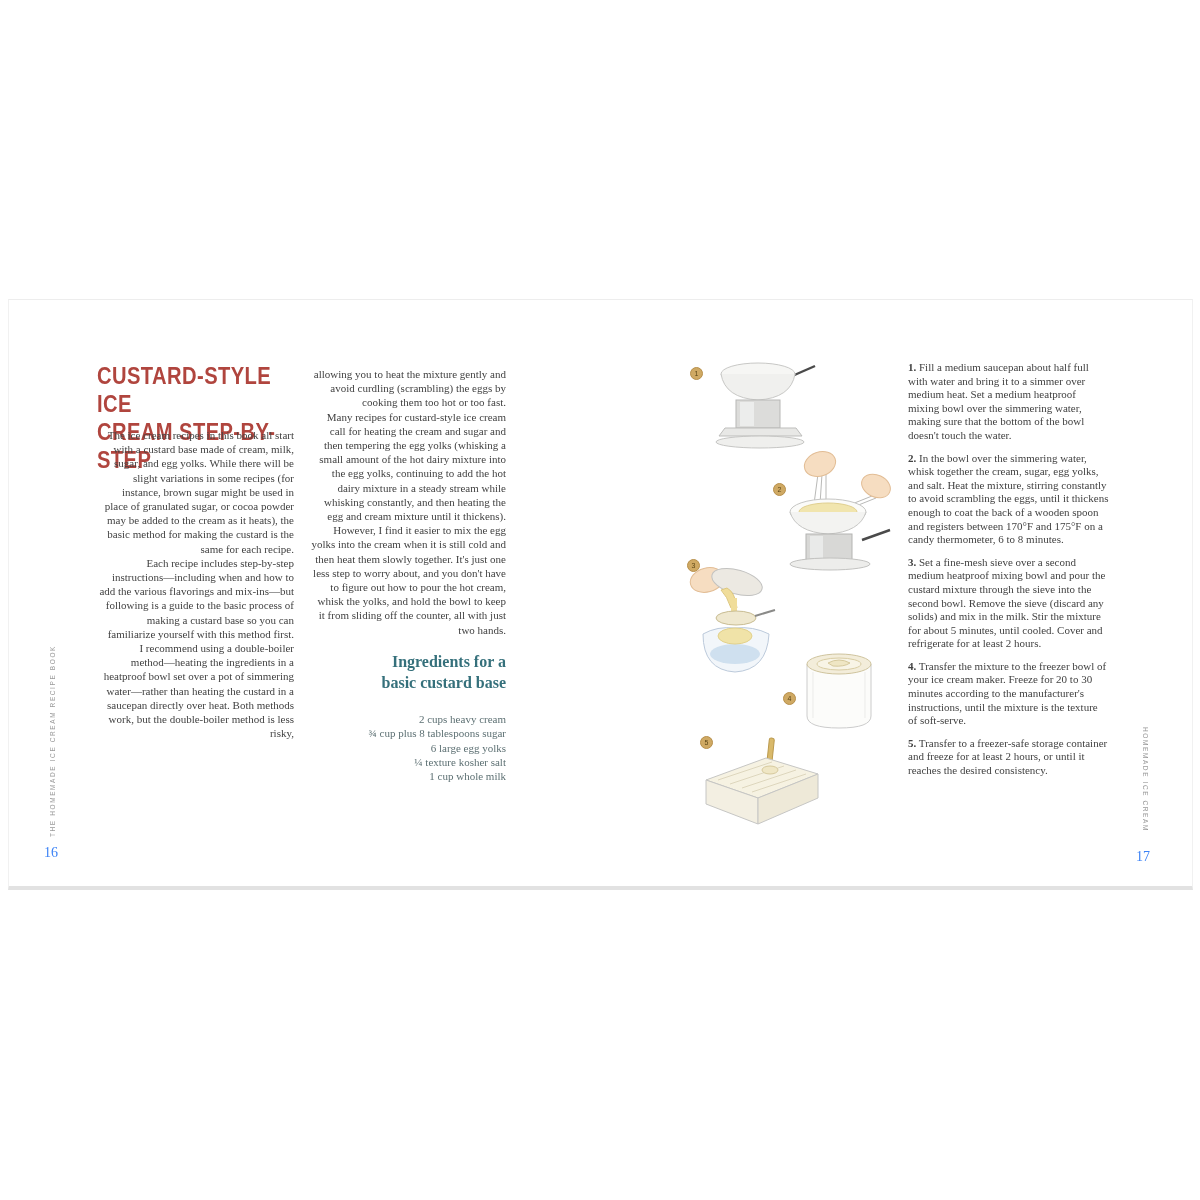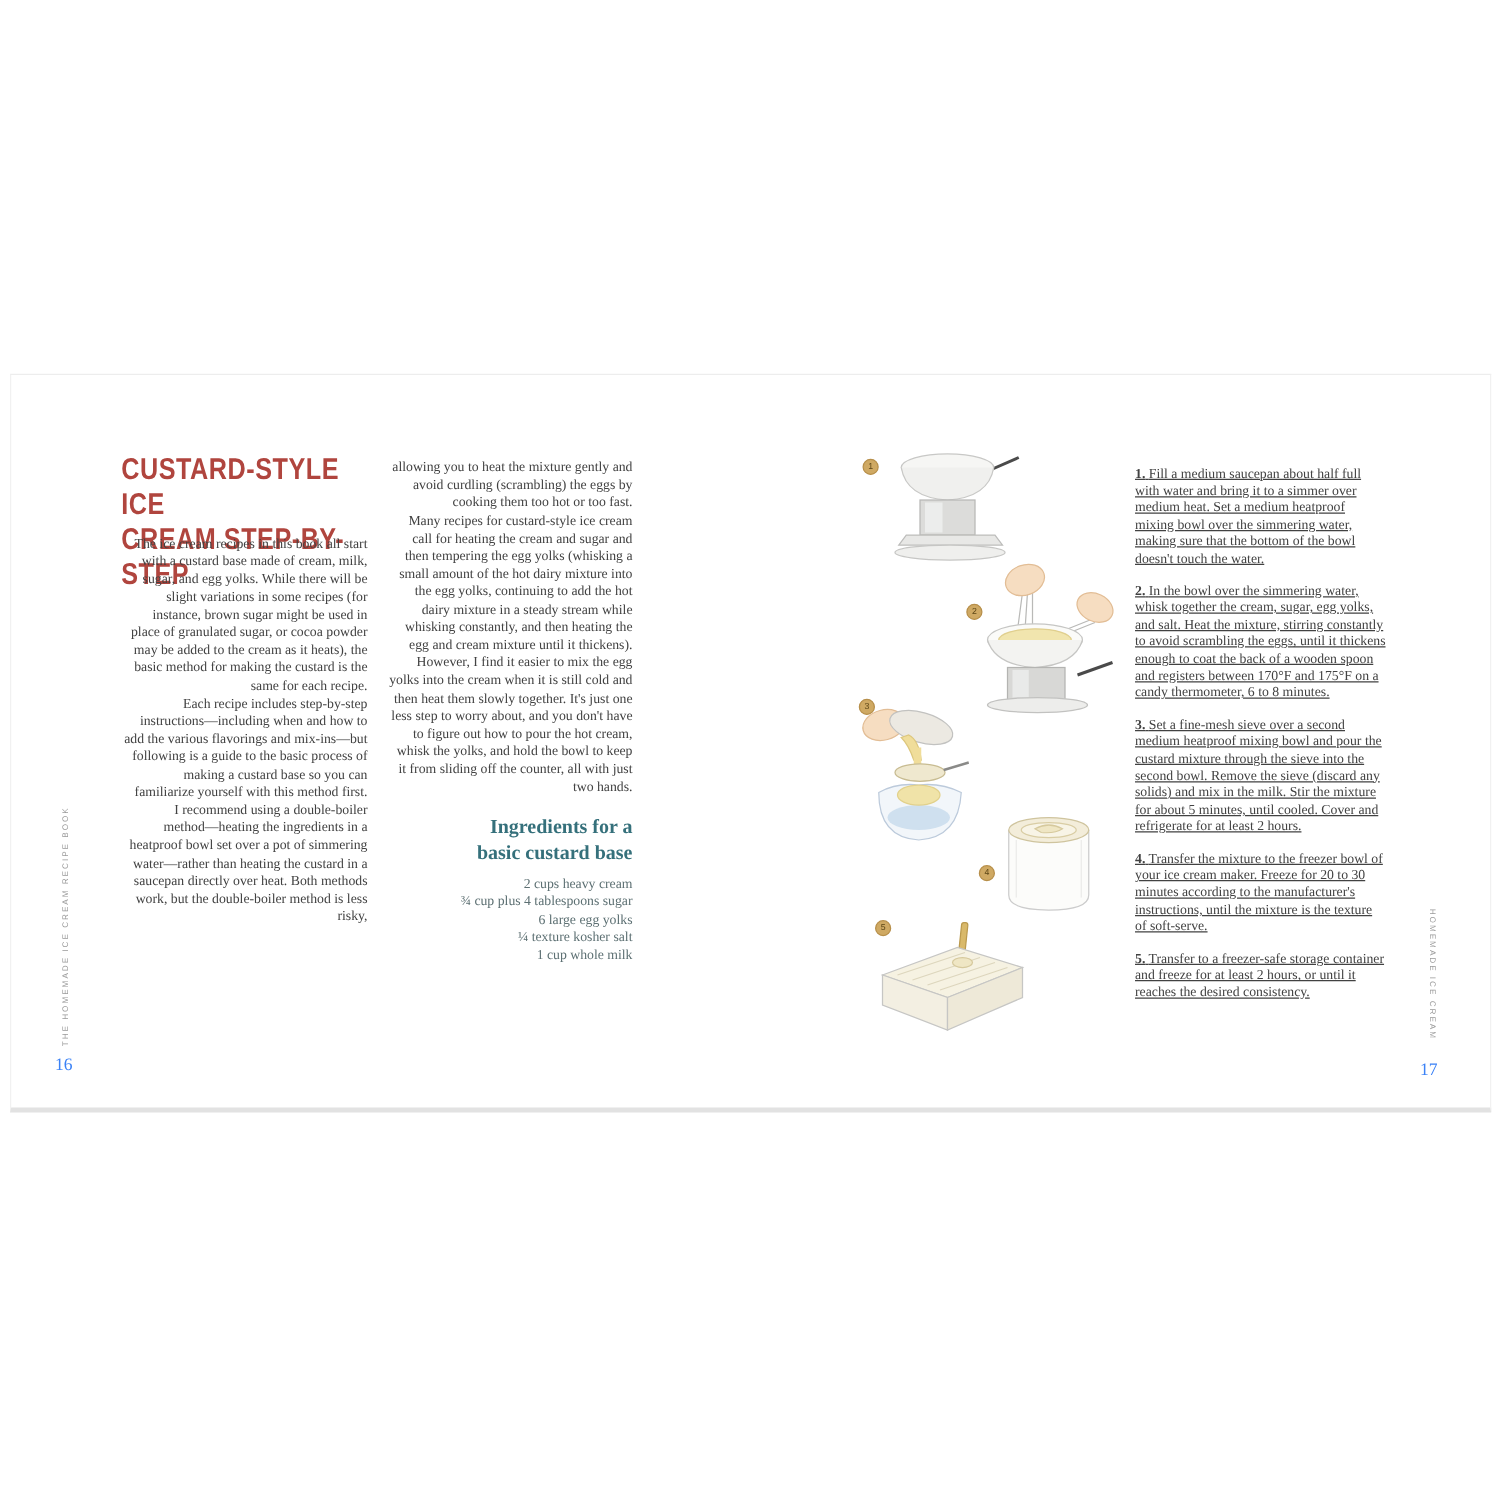--- a/index.html
+++ b/index.html
@@ -11,26 +11,26 @@
   
   .title{position:absolute;left:97px;top:362px;width:240px;
          font-family:"Liberation Sans", sans-serif;font-weight:700;font-size:24px;line-height:28px;
          color:#b0453e;letter-spacing:0.5px;transform:scale(0.84,1);transform-origin:left top;}
   .col{position:absolute;font-size:11px;line-height:14.2px;color:#424242;text-align:right;}
   .col1{left:97px;top:428px;width:197px;}
   .col2{left:310px;top:367px;width:196px;}
   .col p{margin:0;}
   .col p.ind{text-indent:13px;}
   .ing-head{font-family:"Liberation Serif", serif;font-weight:700;font-size:16px;line-height:21px;
-            color:#35707b;margin:14px 0 8px 0;}
+            color:#35707b;margin:14px 0 20px 0;}
   .ing-list{margin:0 0 0 14px;color:#5d7073;line-height:13.8px;}
   .ing-list div{margin:0 0 0.6px 0;}
   
   .steps{position:absolute;left:908px;top:361px;width:201px;font-size:11px;line-height:13.6px;color:#424242;}
-  .step{margin:12px 0 9px 0;text-decoration:underline;}
+  .step{margin:0 0 9px 0;}
   .stepnum{font-weight:700;}
   
   .badge{position:absolute;width:11px;height:11px;border-radius:50%;background:#cfa963;
          border:1px solid #b78f4a;color:#5d4717;font-size:7px;line-height:11px;text-align:center;
          font-family:"Liberation Sans", sans-serif;}
   
   .illo{position:absolute;}
   
   .spine{position:absolute;font-family:"Liberation Sans", sans-serif;font-size:6.5px;
          letter-spacing:1.6px;color:#9a9a9a;text-transform:uppercase;white-space:nowrap;}
@@ -58,21 +58,21 @@
 
 <div class="col col2">
   <p>allowing you to heat the mixture gently and avoid curdling (scrambling) the eggs by cooking them too hot or too fast.</p>
   <p class="ind">Many recipes for custard-style ice cream call for heating the cream and sugar and then tempering the egg yolks (whisking a small amount of the hot dairy mixture into the egg yolks, continuing to add the hot dairy mixture in a steady stream while whisking constantly, and then heating the egg and cream mixture until it thickens). However, I find it easier to mix the egg yolks into the cream when it is still cold and then heat them slowly together. It's just one less step to worry about, and you don't have to figure out how to pour the hot cream, whisk the yolks, and hold the bowl to keep it from sliding off the counter, all with just two hands.</p>
   <div class="ing-head">
     <div>Ingredients for a</div>
     <div>basic custard base</div>
   </div>
   <div class="ing-list">
     <div>2 cups heavy cream</div>
-    <div>¾ cup plus 4 tablespoons sugar</div>
+    <div>¾ cup plus 8 tablespoons sugar</div>
     <div>6 large egg yolks</div>
     <div>¼ texture kosher salt</div>
     <div>1 cup whole milk</div>
   </div>
 </div>
 
 <div class="badge" style="left:690px;top:367px;">1</div>
 <svg class="illo" style="left:703px;top:358px;" width="115" height="94" viewBox="0 0 115 94">
   <line x1="80" y1="22" x2="112" y2="8" stroke="#4a4a4a" stroke-width="2.4"></line>
   <ellipse cx="55" cy="16" rx="37" ry="11" fill="#f6f6f4" stroke="#c8c8c6"></ellipse>

